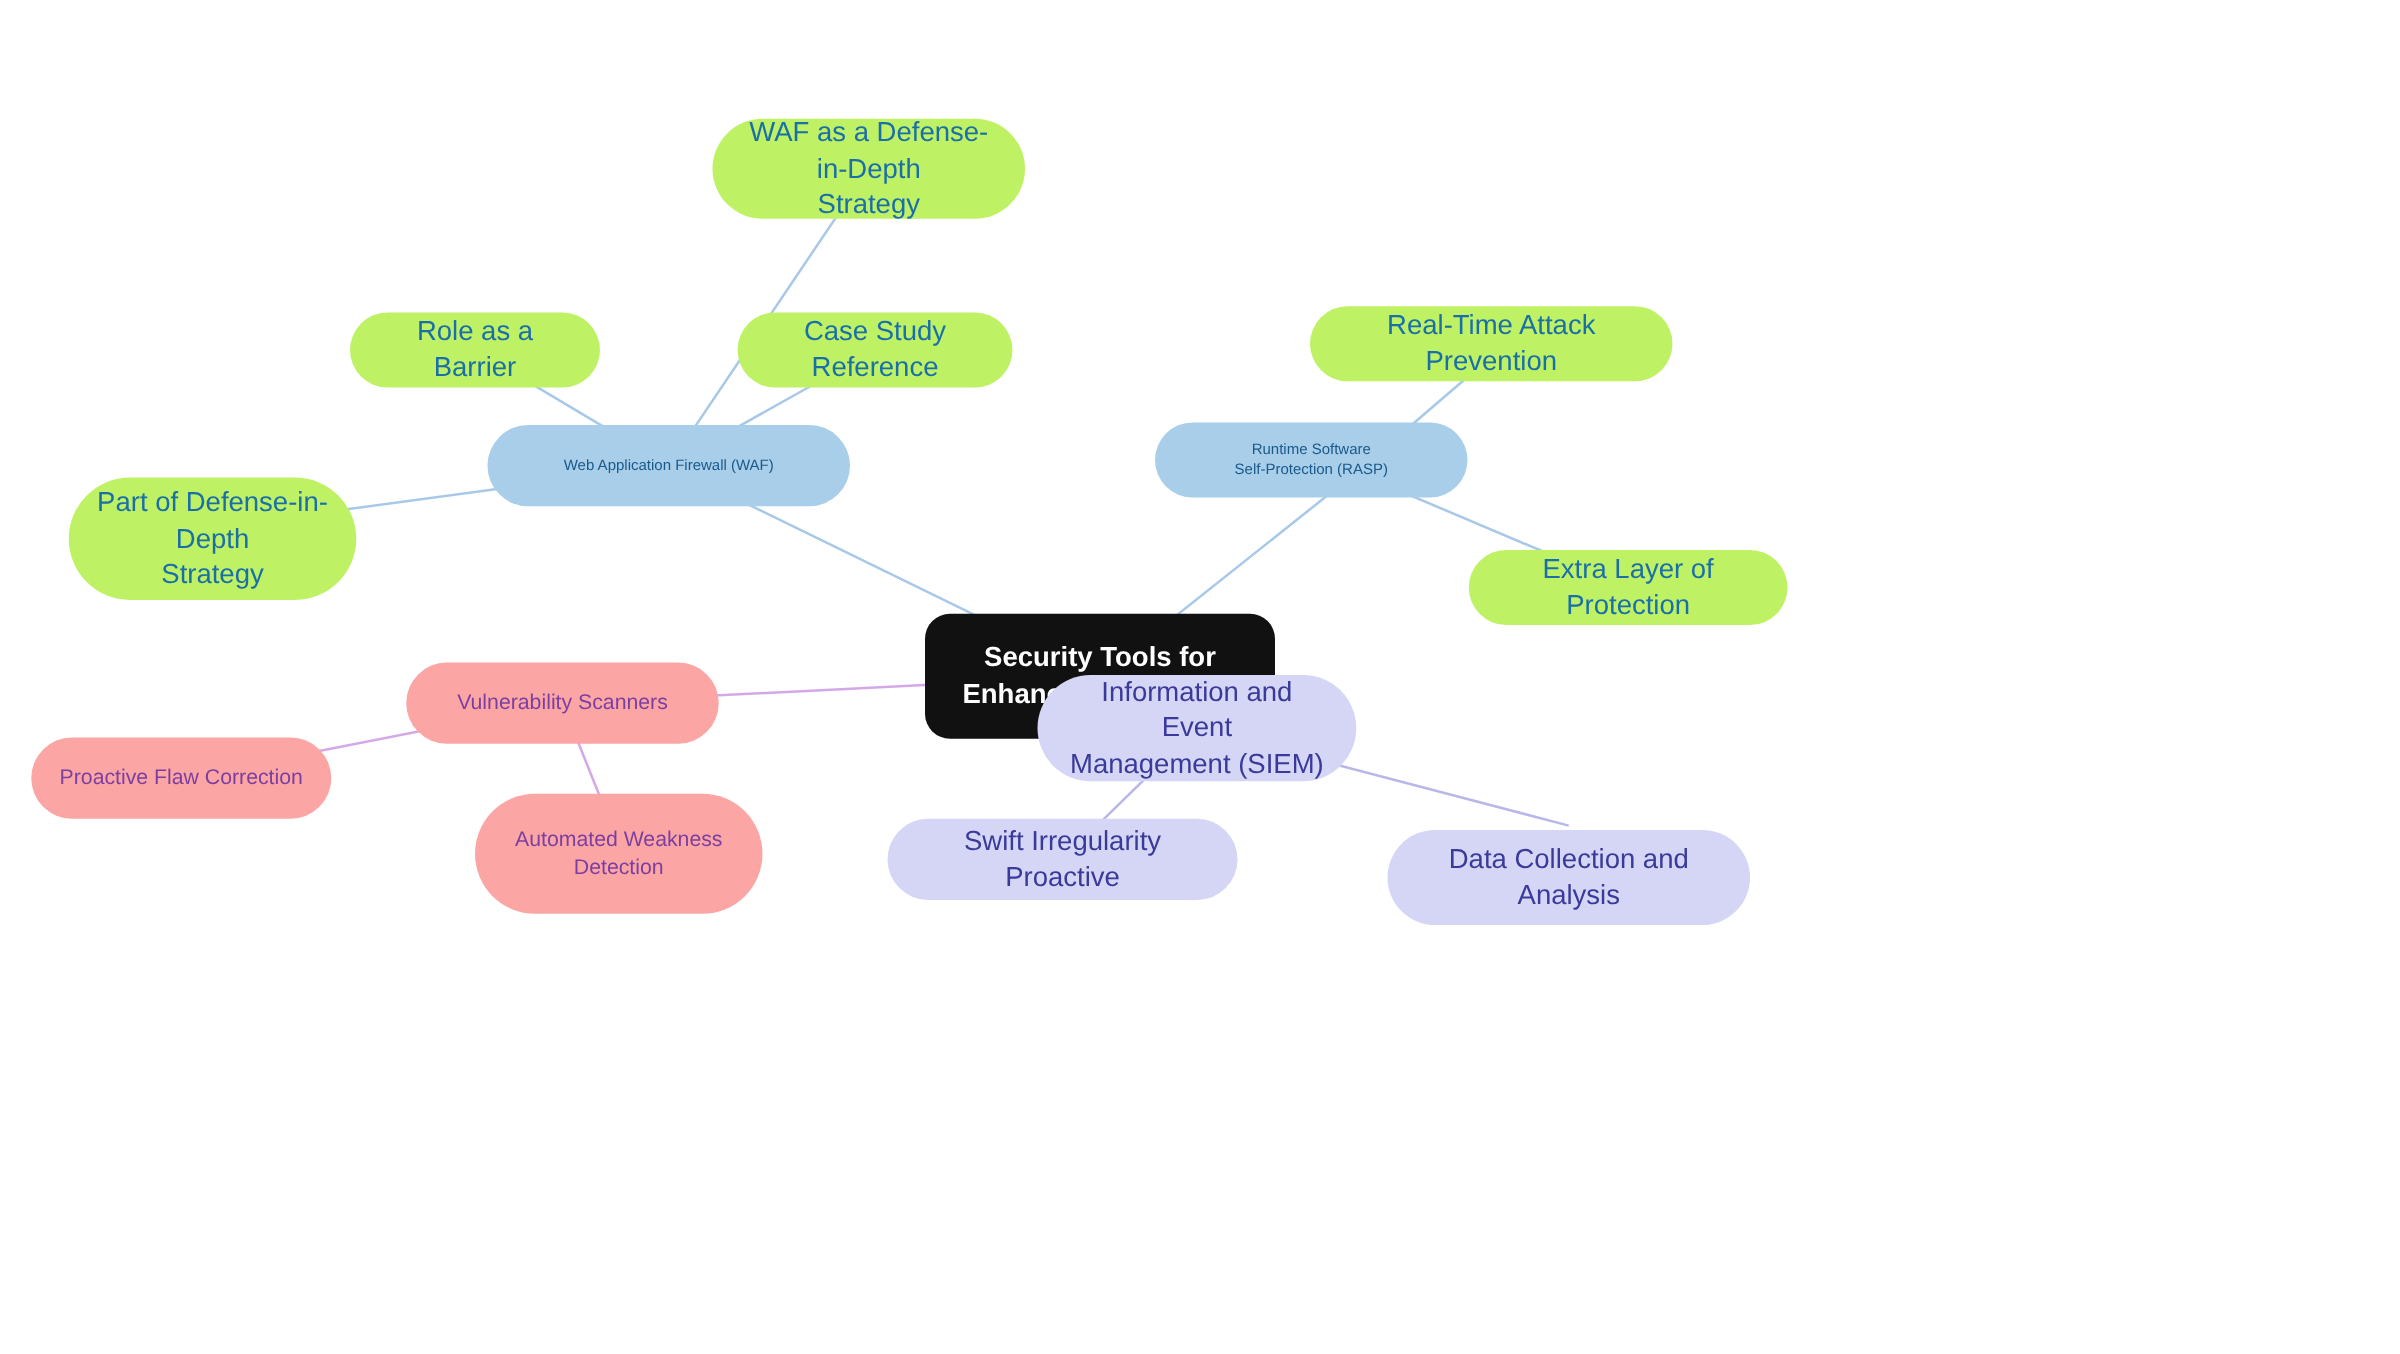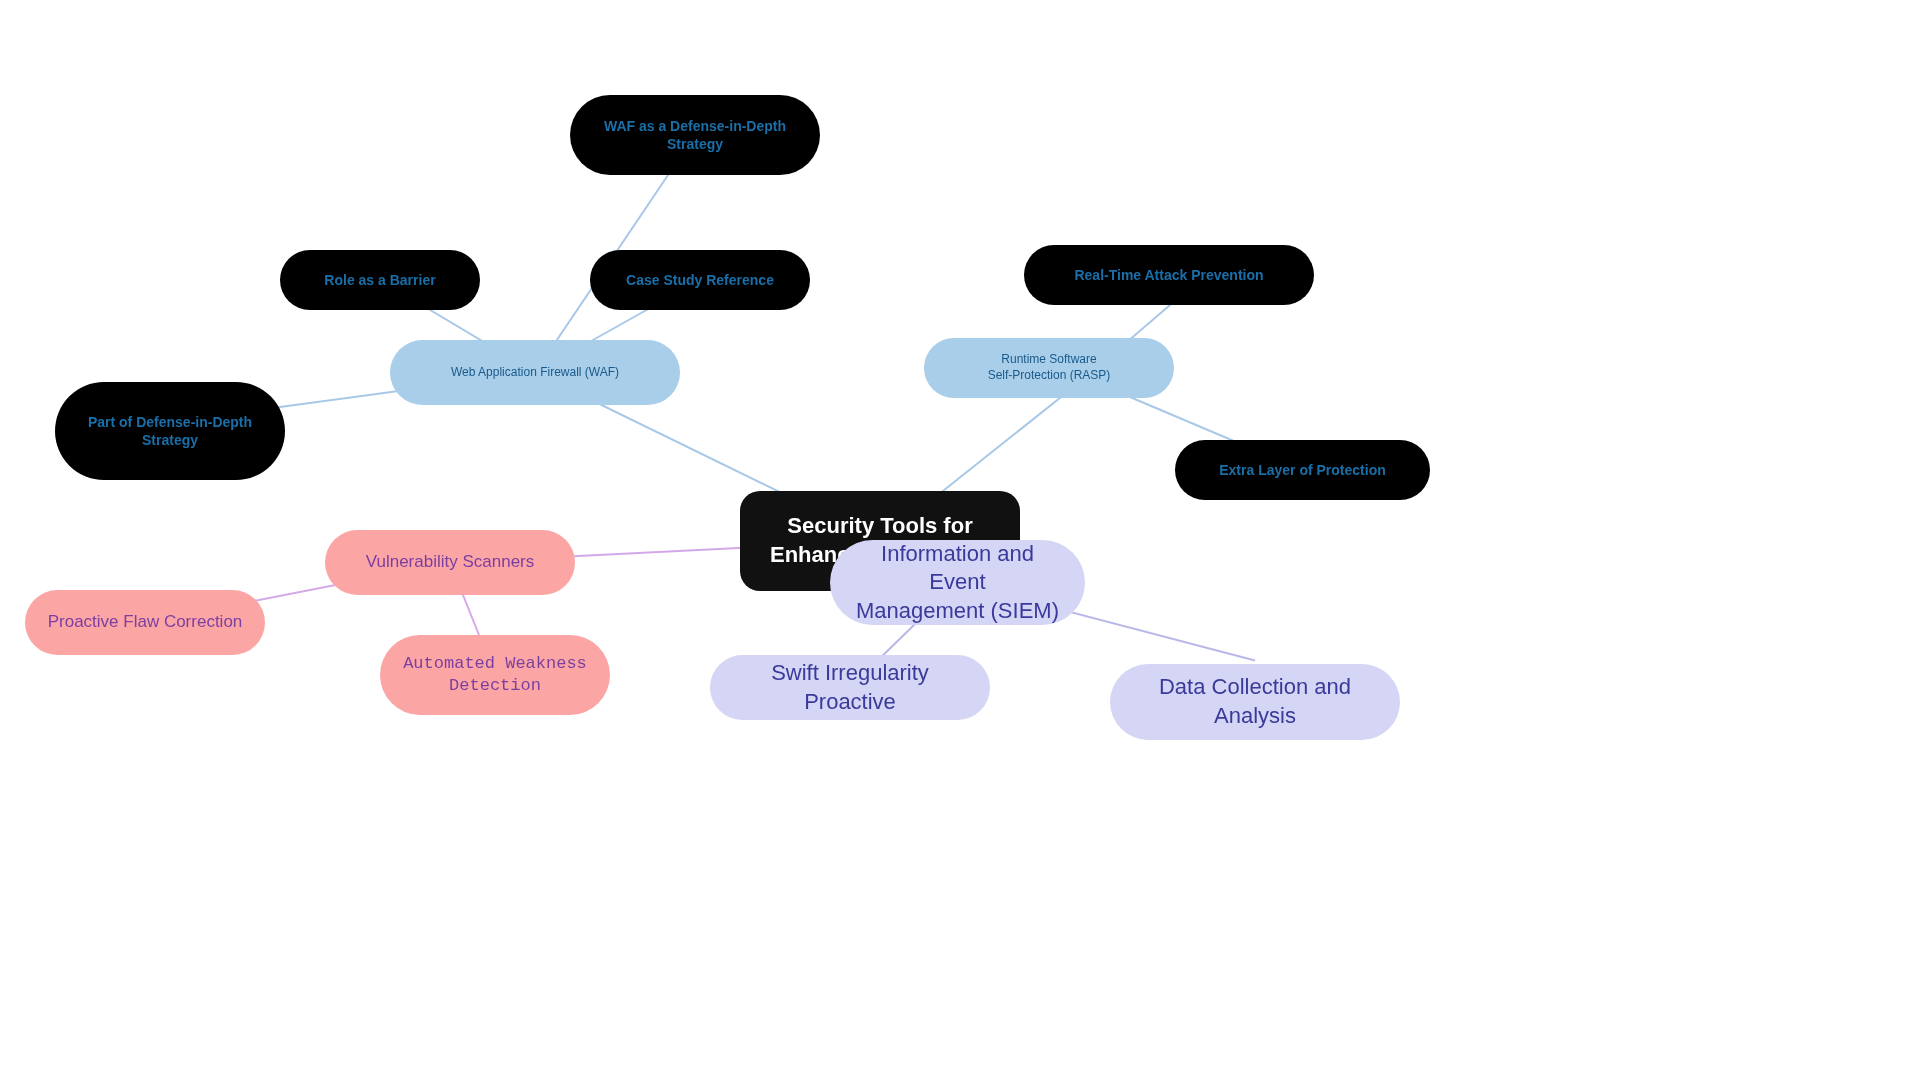--- a/index.html
+++ b/index.html
@@ -33,24 +33,24 @@
     .node-center {
       background: #111111;
       color: #ffffff;
       font-size: 22px;
       font-weight: 600;
       width: 280px;
       height: 100px;
       border-radius: 20px;
     }
     .node-blue {
-      background: #000000;
+      background: #bef264;
       color: #1a6fa8;
-      font-size: 14px;
-      font-weight: 700;
+      font-size: 22px;
+      font-weight: 400;
       border: none;
     }
     .node-blue-dark {
       background: #a8ceea;
       color: #1a5a8a;
       font-size: 12px;
       font-weight: 500;
     }
     .node-purple {
       background: #fca5a5;
@@ -98,36 +98,36 @@
     </div>
     <div class="node node-blue" style="left: 590px; top: 250px; width: 220px; height: 60px;">
       <span>Case Study Reference</span>
     </div>
     <div class="node node-blue-dark" style="left: 390px; top: 340px; width: 290px; height: 65px;">
       <span>Web Application Firewall (WAF)</span>
     </div>
     <div class="node node-blue" style="left: 55px; top: 382px; width: 230px; height: 98px;">
       <span>Part of Defense-in-Depth<br>Strategy</span>
     </div>
-    <div class="node node-blue" style="left: 1024px; top: 245px; width: 290px; height: 60px;">
+    <div class="node node-blue" style="left: 1048px; top: 245px; width: 290px; height: 60px;">
       <span>Real-Time Attack Prevention</span>
     </div>
     <div class="node node-blue-dark" style="left: 924px; top: 338px; width: 250px; height: 60px;">
       <span>Runtime Software<br>Self-Protection (RASP)</span>
     </div>
     <div class="node node-blue" style="left: 1175px; top: 440px; width: 255px; height: 60px;">
       <span>Extra Layer of Protection</span>
     </div>
     <div class="node node-purple" style="left: 325px; top: 530px; width: 250px; height: 65px;">
       <span>Vulnerability Scanners</span>
     </div>
     <div class="node node-purple" style="left: 25px; top: 590px; width: 240px; height: 65px;">
       <span>Proactive Flaw Correction</span>
     </div>
-    <div class="node node-purple" style="left: 380px; top: 635px; width: 230px; height: 80px; font-family: Liberation Mono, monospace;">
+    <div class="node node-purple" style="left: 380px; top: 635px; width: 230px; height: 96px;">
       <span>Automated Weakness<br>Detection</span>
     </div>
     <div class="node node-lavender" style="left: 830px; top: 540px; width: 255px; height: 85px;">
       <span>Information and Event<br>Management (SIEM)</span>
     </div>
     <div class="node node-lavender" style="left: 710px; top: 655px; width: 280px; height: 65px;">
       <span>Swift Irregularity Proactive</span>
     </div>
     <div class="node node-lavender" style="left: 1110px; top: 664px; width: 290px; height: 76px;">
       <span>Data Collection and Analysis</span>

